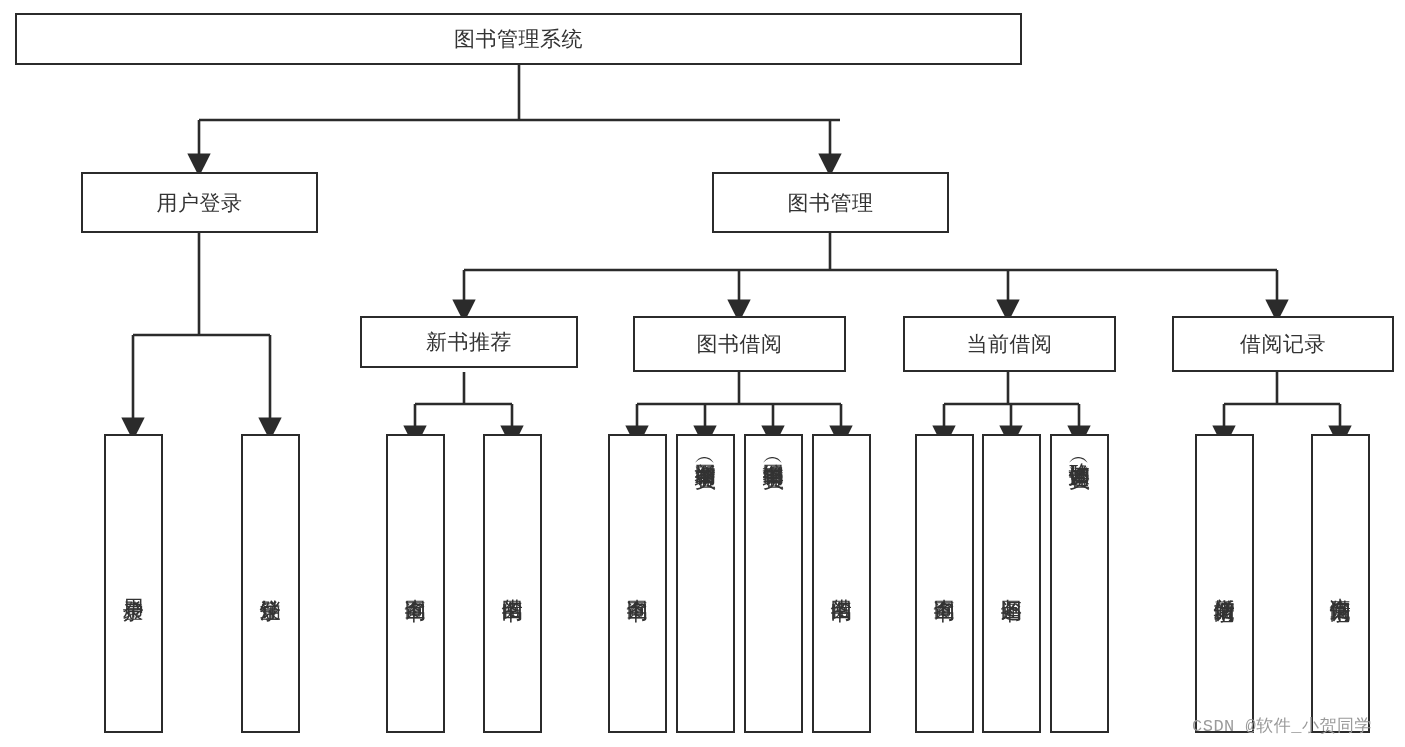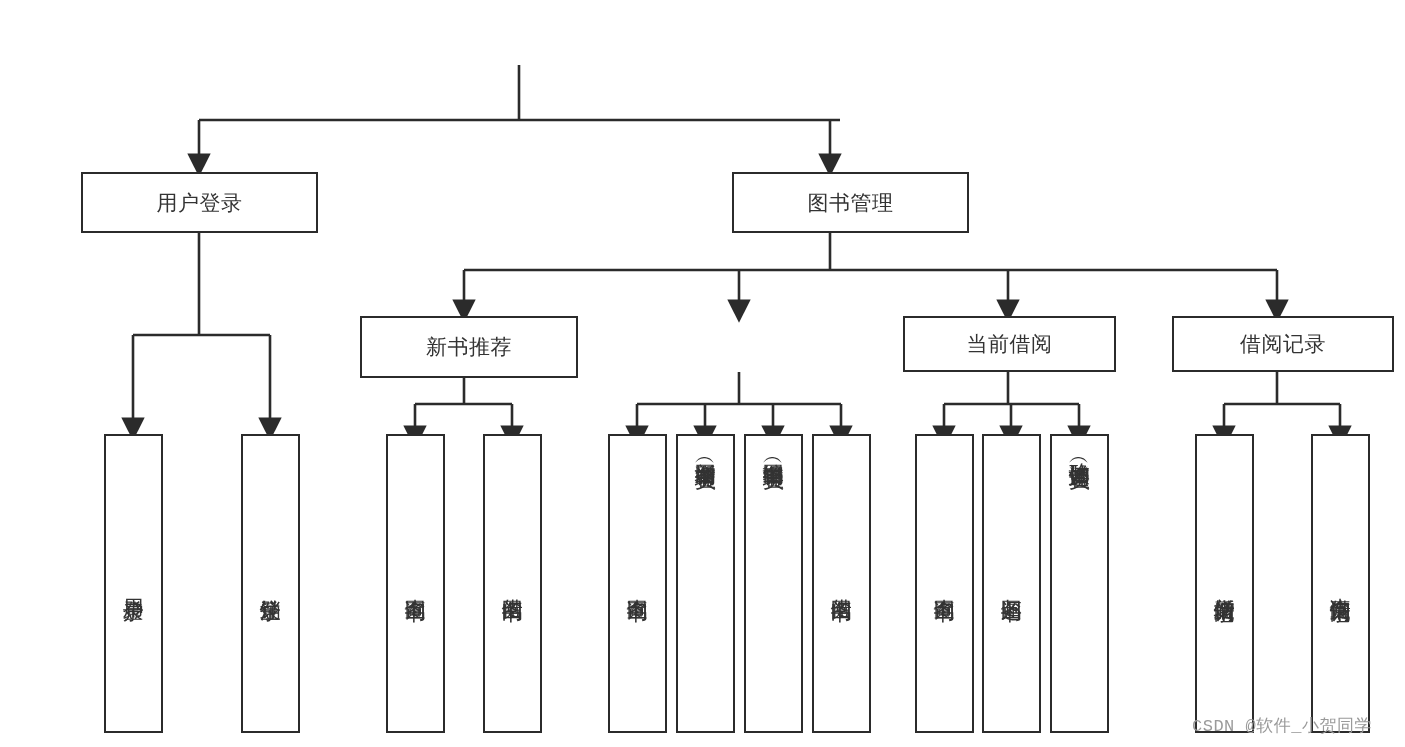--- a/index.html
+++ b/index.html
@@ -108,30 +108,36 @@
       <path d="M1011,404 L1011,428" marker-end="url(#arrow)"></path>
       <path d="M1079,404 L1079,428" marker-end="url(#arrow)"></path>
 
       <path d="M1277,372 L1277,404"></path>
       <path d="M1224,404 L1340,404"></path>
       <path d="M1224,404 L1224,428" marker-end="url(#arrow)"></path>
       <path d="M1340,404 L1340,428" marker-end="url(#arrow)"></path>
     </g>
   </svg>
 
+  <div class="node horiz" style="left:15px; top:13px; width:1007px; height:52px;">
+    <span>图书管理系统</span>
+  </div>
 
   <div class="node horiz" style="left:81px; top:172px; width:237px; height:61px;">
     <span>用户登录</span>
   </div>
-  <div class="node horiz" style="left:732px; top:172px; width:237px; height:61px;">
+  <div class="node horiz" style="left:712px; top:172px; width:237px; height:61px;">
     <span>图书管理</span>
   </div>
 
-  <div class="node horiz" style="left:360px; top:316px; width:218px; height:62px;">
+  <div class="node horiz" style="left:360px; top:316px; width:218px; height:52px;">
     <span>新书推荐</span>
+  </div>
+  <div class="node horiz" style="left:633px; top:316px; width:213px; height:56px;">
+    <span>图书借阅</span>
   </div>
   <div class="node horiz" style="left:903px; top:316px; width:213px; height:56px;align-items:center;">
     <span>当前借阅</span>
   </div>
   <div class="node horiz" style="left:1172px; top:316px; width:222px; height:56px;">
     <span>借阅记录</span>
   </div>
 
   <div class="node vert" style="left:104px; top:434px; width:59px; height:299px;">
     <span>用户登录</span>

